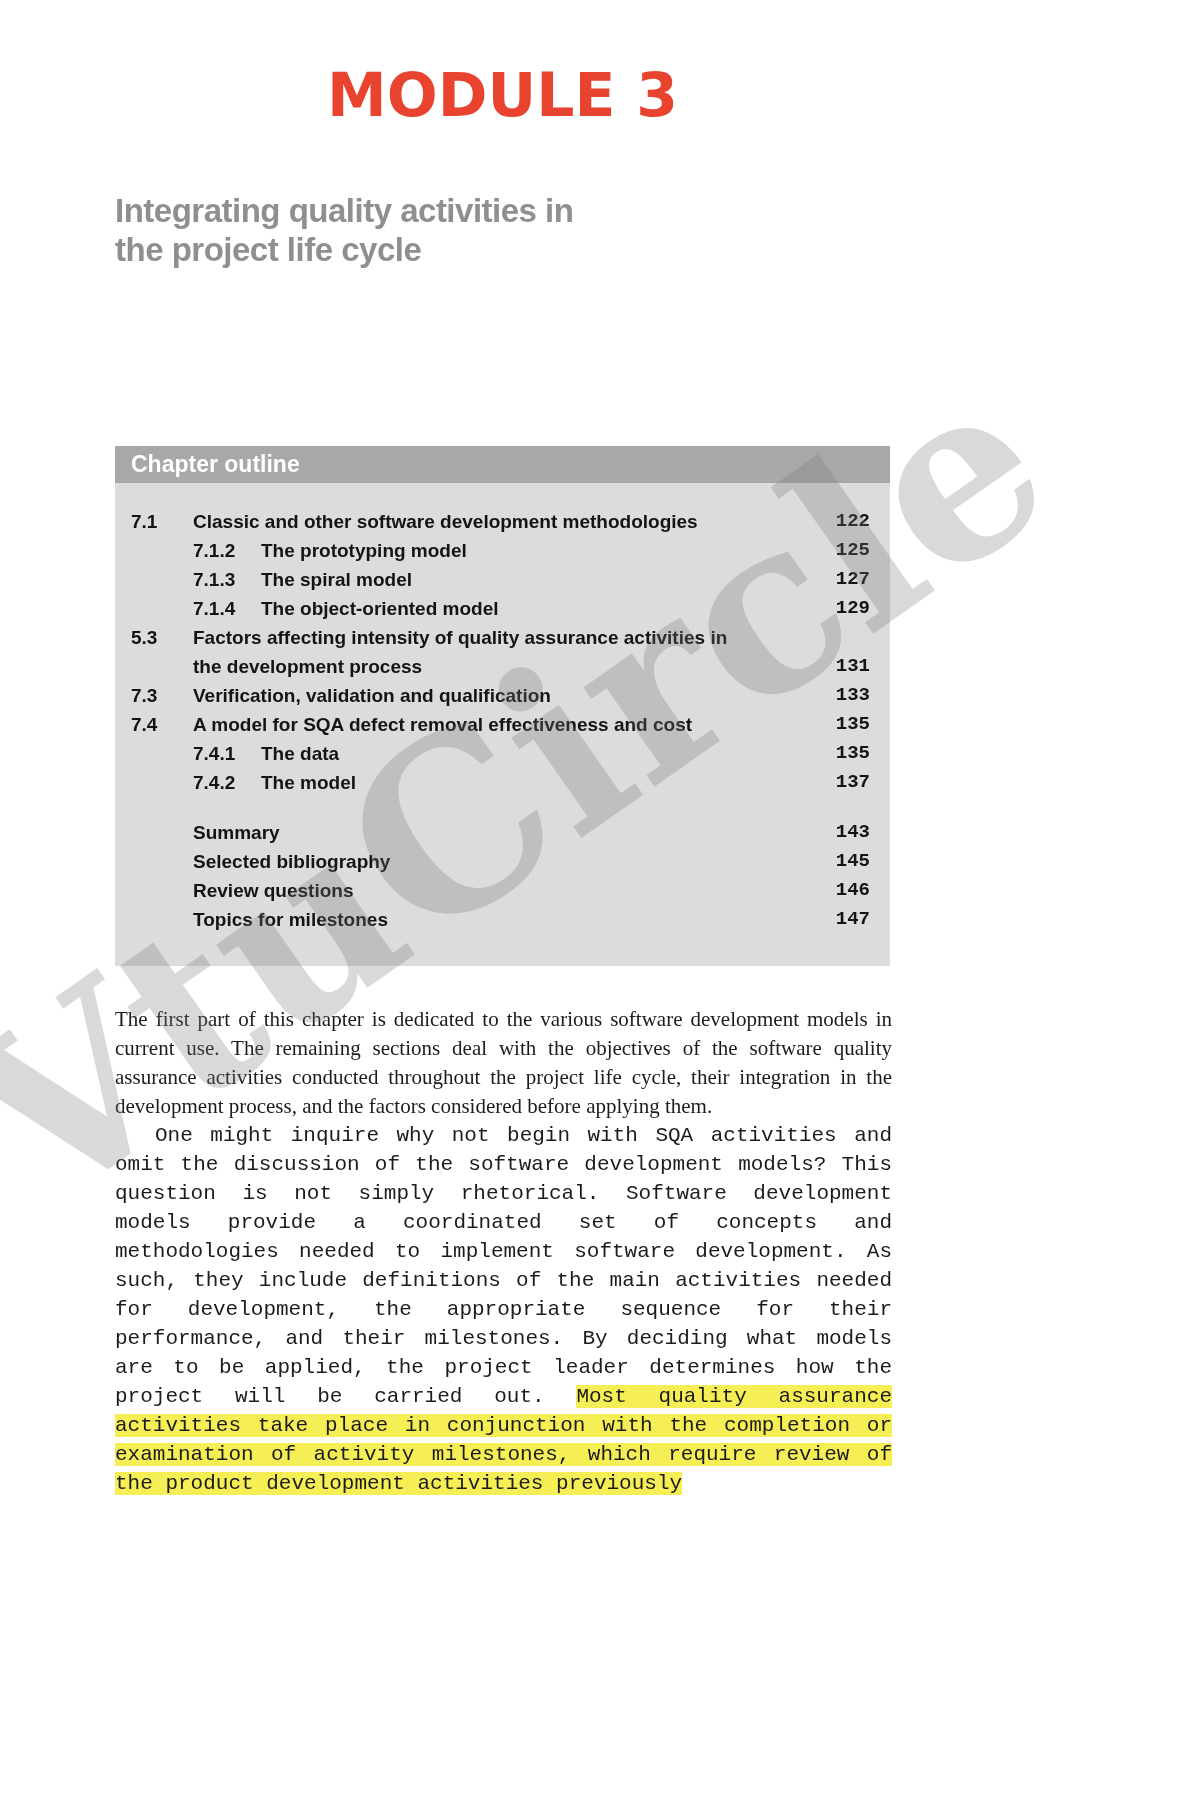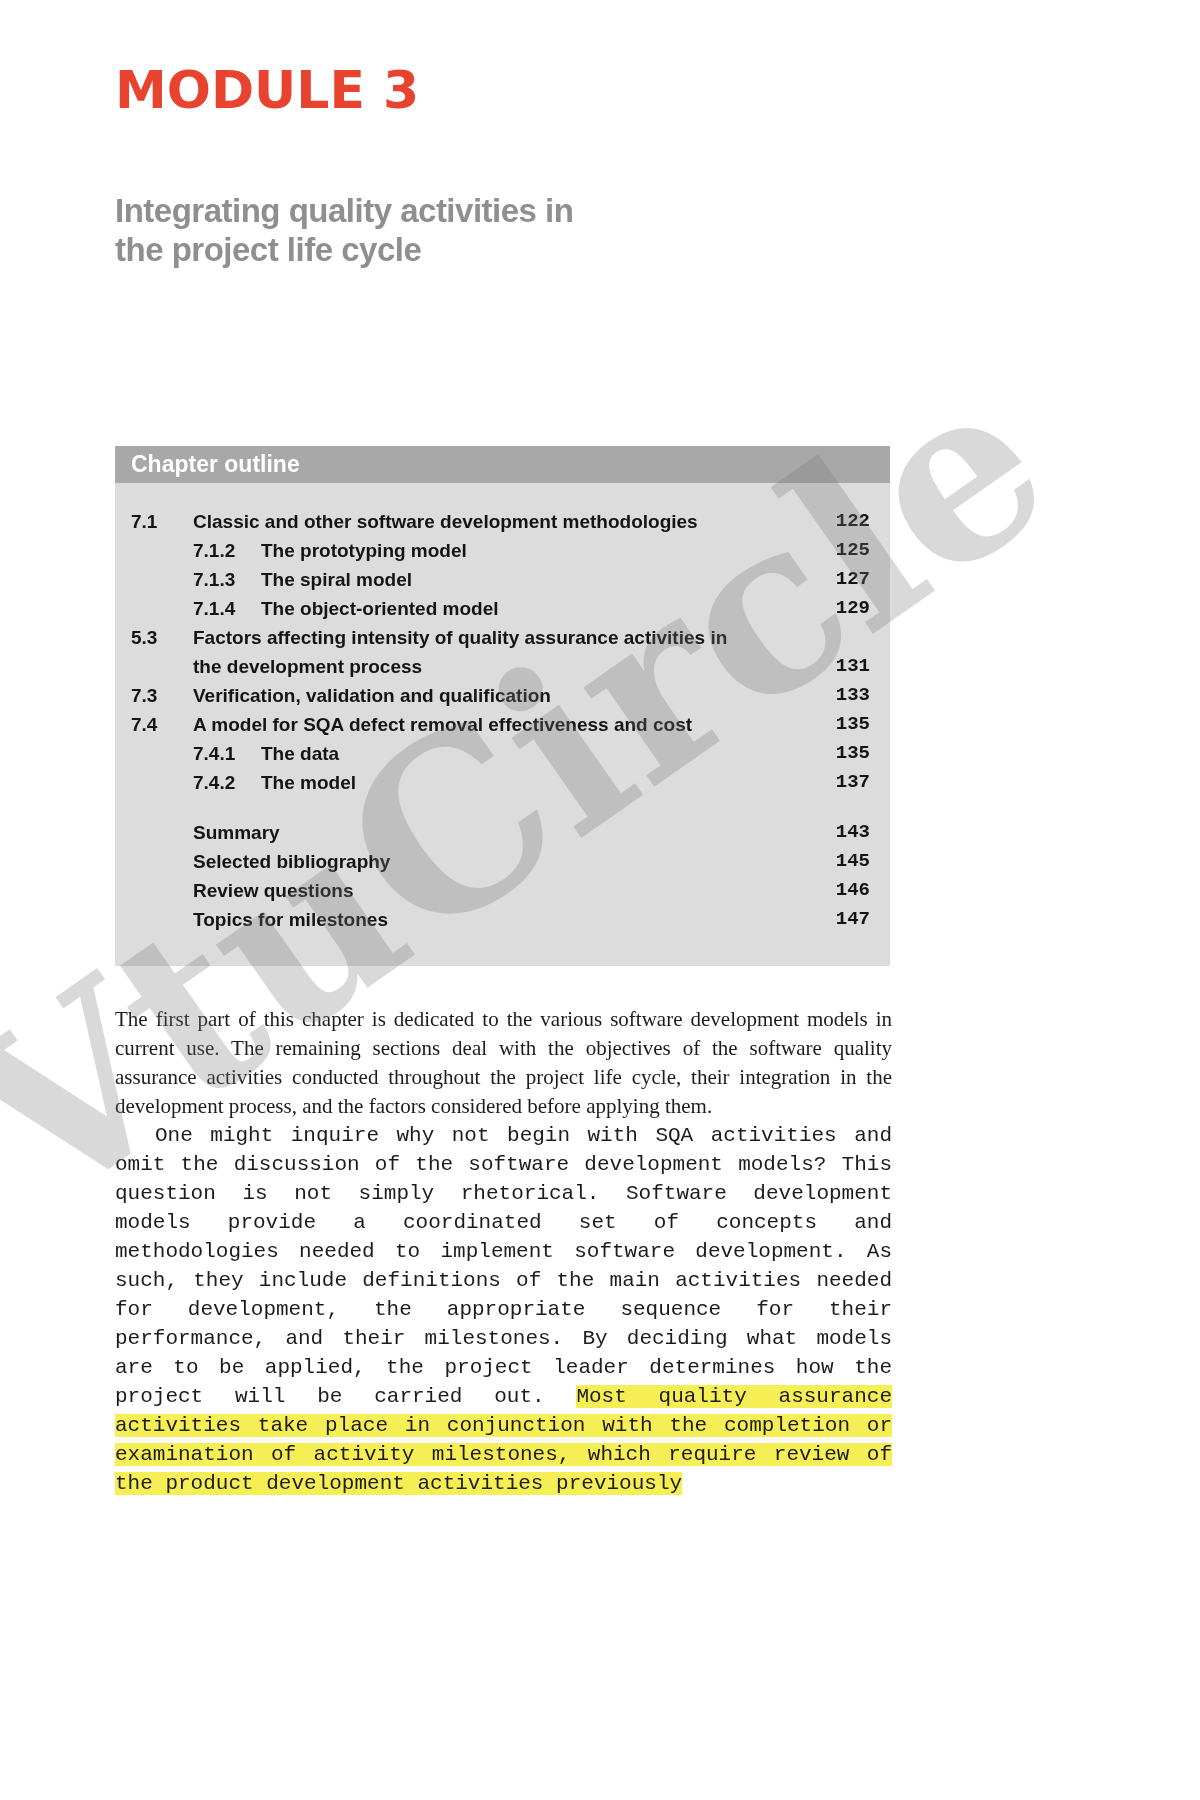--- a/index.html
+++ b/index.html
@@ -11,22 +11,23 @@
   }
   .watermark {
     position:absolute; left:505px; top:790px;
     transform:translate(-50%,-50%) rotate(-35deg);
     font-family:"DejaVu Serif", serif; font-weight:bold;
     font-size:235px; color:rgba(120,120,120,0.28);
     white-space:nowrap; z-index:9; pointer-events:none;
   }
   .module {
     position:absolute; top:60px; left:115px; width:775px;
+    text-align:center;
     font-family:"DejaVu Sans", sans-serif; font-weight:bold;
-    font-size:52px; color:#e8432f;
+    font-size:60px; color:#e8432f;
   }
   .chapter-title {
     position:absolute; top:192px; left:115px; width:880px;
     font-weight:bold; font-size:33px; line-height:1.17;
     color:#8f8f8f; letter-spacing:-0.5px;
   }
   .outline-box {
     position:absolute; top:446px; left:115px; width:775px; height:520px;
     background:#dcdcdc;
   }

